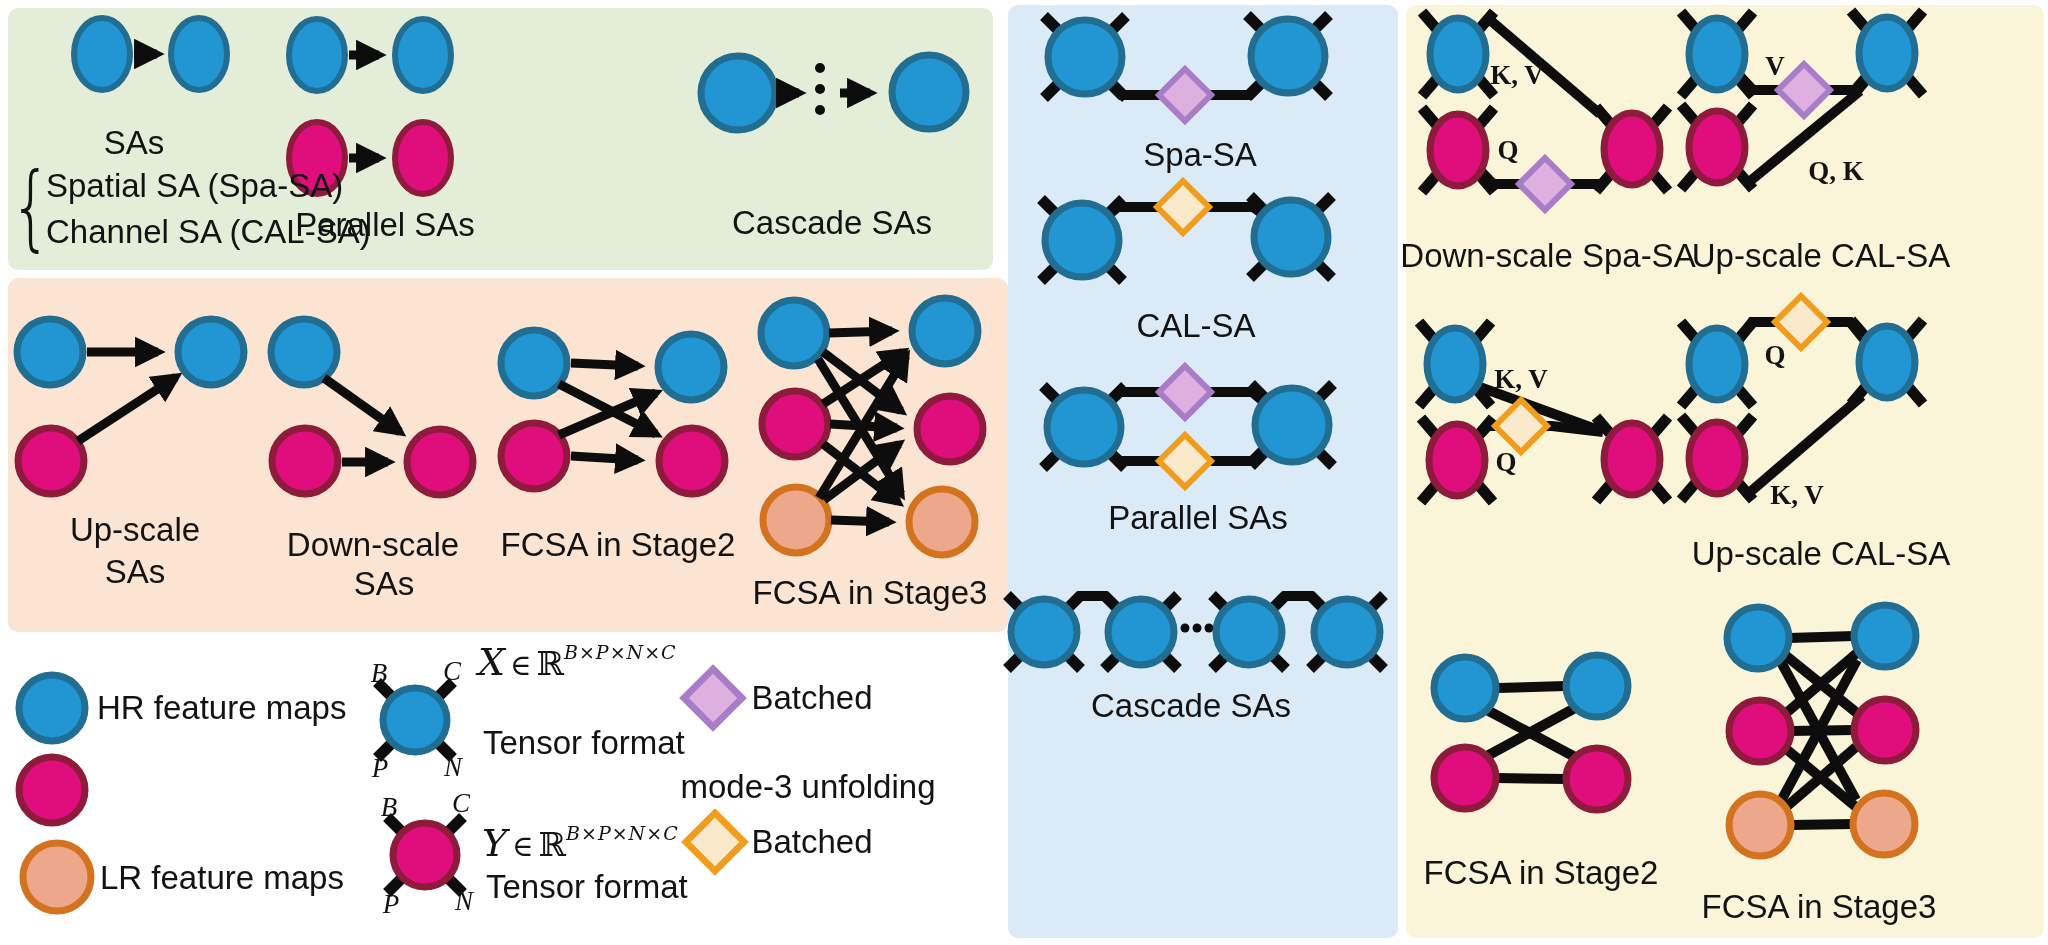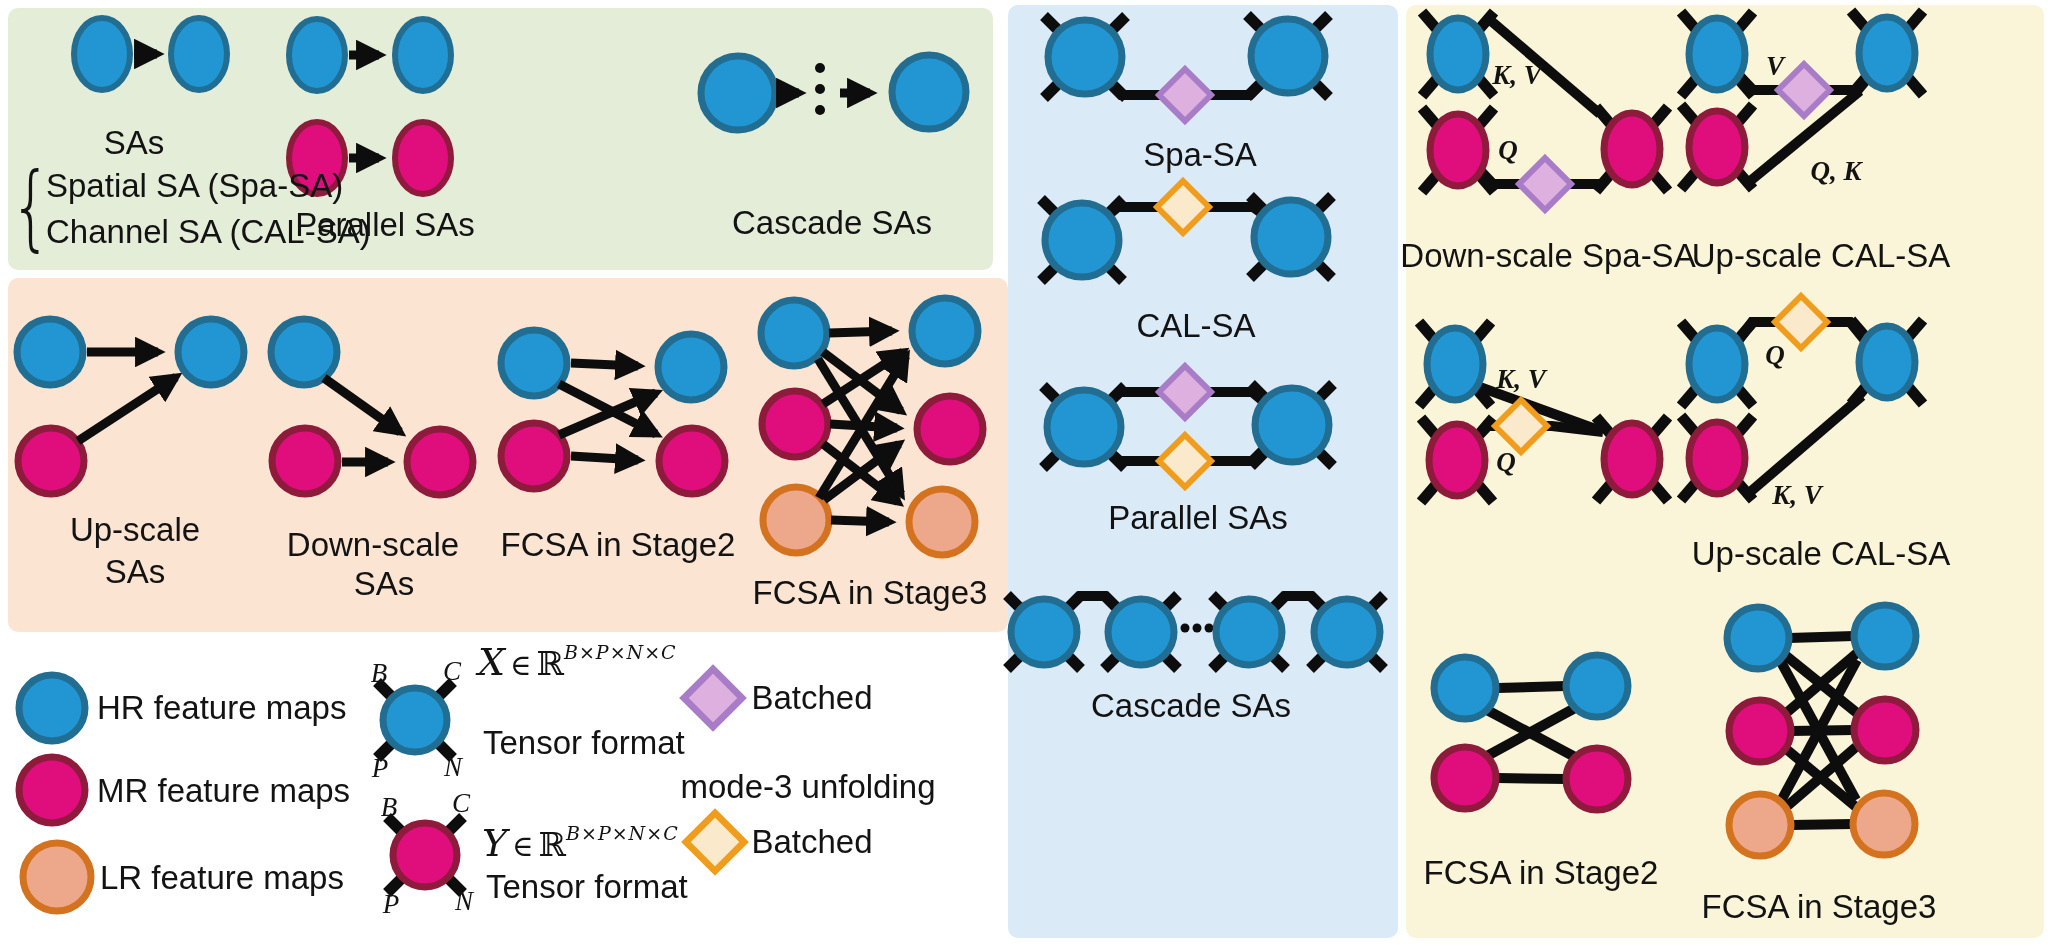--- a/index.html
+++ b/index.html
@@ -13,21 +13,21 @@
   .en{stroke-width:6;}
   .f-hr{fill:#2196d3;stroke:#226d92;}
   .f-mr{fill:#e00d7d;stroke:#8e1b3c;}
   .f-lr{fill:#eda78a;stroke:#d4731f;}
   .f-dp{fill:#ddb0e0;stroke:#a87cc6;stroke-width:6;}
   .f-do{fill:#fae9ca;stroke:#f09d1d;stroke-width:6;}
   .dot{fill:#0d0d0d;}
   .lbl{position:absolute;transform:translate(-50%,-50%);font-size:33px;color:#131313;
        white-space:nowrap;line-height:1;}
   .lbl.left{transform:translate(0,-50%);}
-  .kv{font-family:"Liberation Serif",serif;font-weight:bold;font-size:27px;font-style:italic;}
+  .kv{font-family:"Liberation Serif",serif;font-weight:bold;font-size:27px;}
   .bcpn{font-family:"Liberation Serif",serif;font-style:italic;font-size:27px;}
   .brace{font-size:88px;font-family:"DejaVu Sans",sans-serif;font-weight:200;
          transform:translate(-50%,-50%) scale(.75,1.05);}
   .formula{font-family:"DejaVu Serif","DejaVu Sans",serif;font-size:33px;}
   .fvar{font-style:italic;font-size:38px;}
   .frel{margin:0 5px;font-size:29px;}
   .fset{font-size:33px;}
   .fsup{font-style:italic;font-size:19px;position:relative;top:-4px;letter-spacing:1px;}
 </style>
 </head>
@@ -308,21 +308,20 @@
 <div class="lbl" style="left:832px;top:222px">Cascade SAs</div>
 
 <div class="lbl" style="left:135px;top:529px">Up-scale</div>
 <div class="lbl" style="left:135px;top:571px">SAs</div>
 <div class="lbl" style="left:373px;top:544px">Down-scale</div>
 <div class="lbl" style="left:384px;top:583px">SAs</div>
 <div class="lbl" style="left:618px;top:544px">FCSA in Stage2</div>
 <div class="lbl" style="left:870px;top:592px">FCSA in Stage3</div>
 
 <div class="lbl left" style="left:97px;top:707px">HR feature maps</div>
-<div class="lbl left" style="left:97px;top:790px">MR feature maps</div>
 <div class="lbl left" style="left:100px;top:877px">LR feature maps</div>
 
 <div class="lbl bcpn" style="left:379px;top:673px">B</div>
 <div class="lbl bcpn" style="left:452px;top:671px">C</div>
 <div class="lbl bcpn" style="left:380px;top:768px">P</div>
 <div class="lbl bcpn" style="left:453px;top:767px">N</div>
 <div class="lbl bcpn" style="left:389px;top:807px">B</div>
 <div class="lbl bcpn" style="left:461px;top:803px">C</div>
 <div class="lbl bcpn" style="left:391px;top:904px">P</div>
 <div class="lbl bcpn" style="left:464px;top:901px">N</div>

